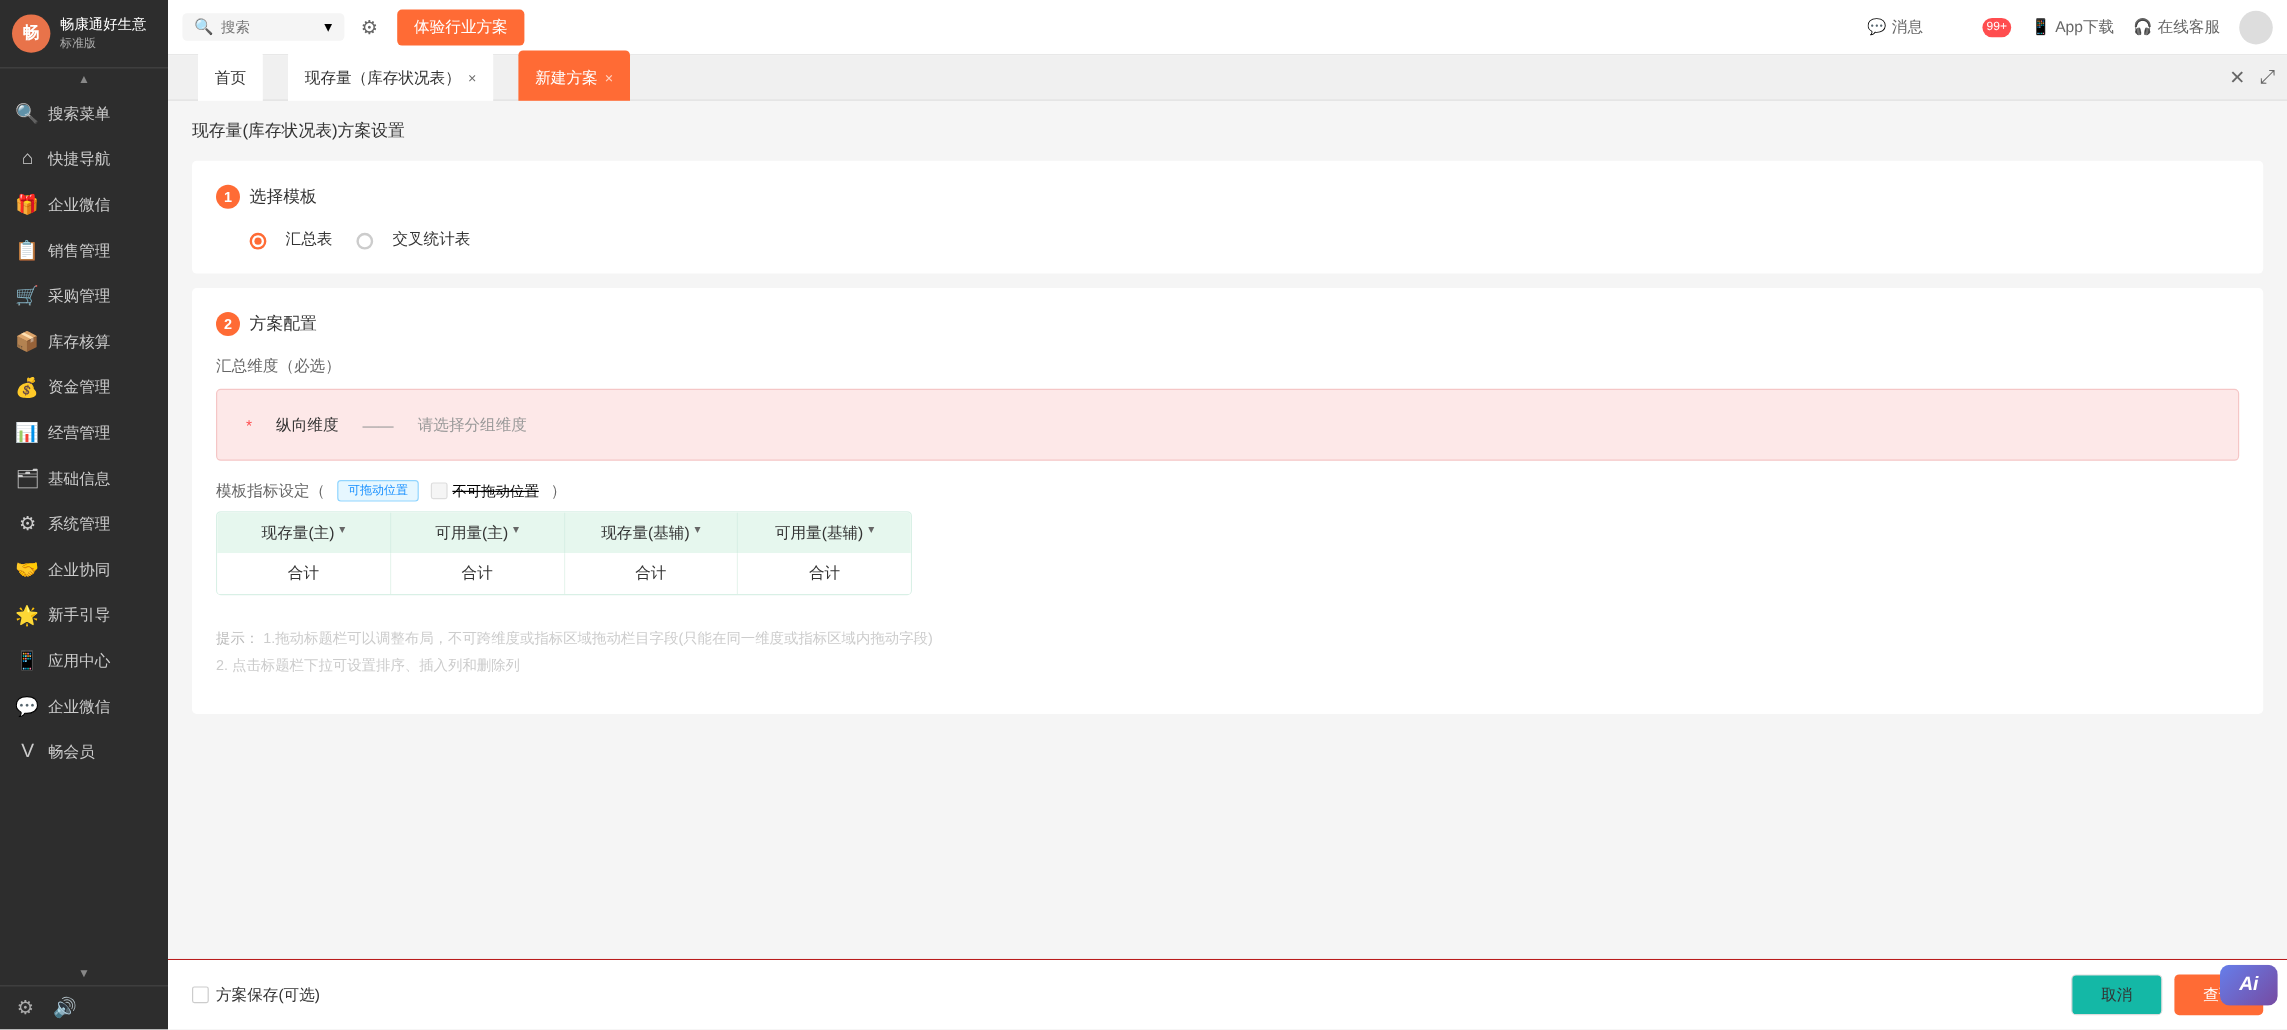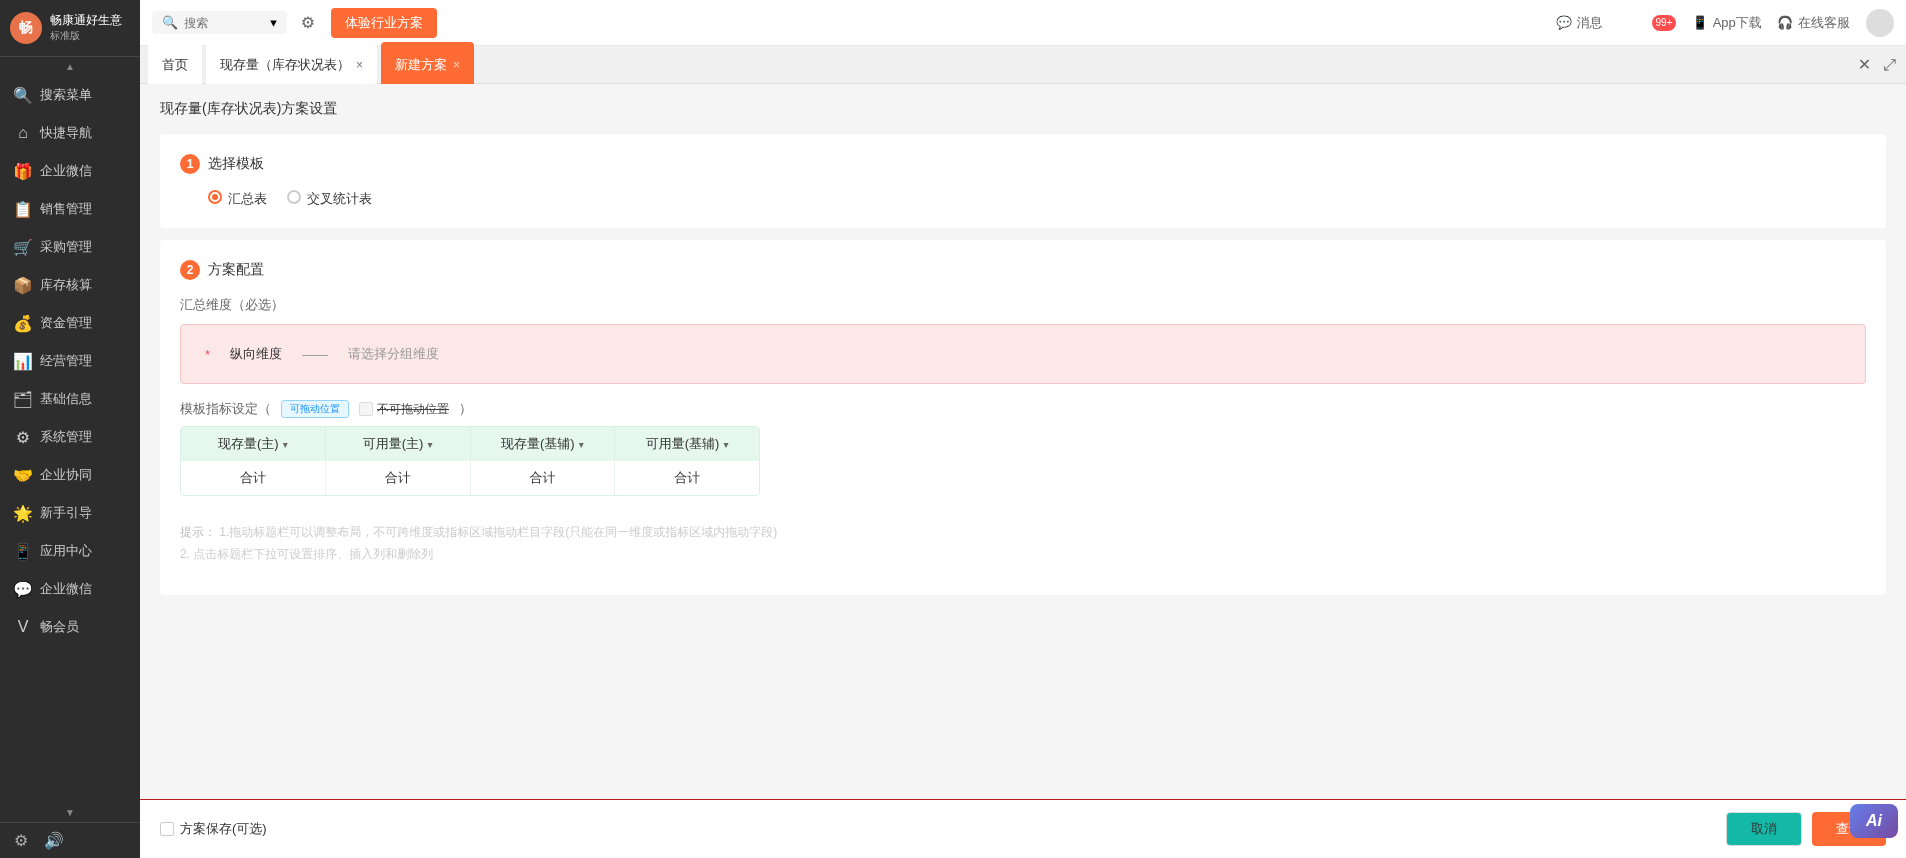--- a/index.html
+++ b/index.html
@@ -184,20 +184,21 @@
     .tab {
       display: flex;
       align-items: center;
       gap: 6px;
       padding: 14px 14px;
       border-radius: 4px 4px 0 0;
       font-size: 13px;
       cursor: pointer;
       background: #e0e0e0;
       color: #666;
+      margin-left: 17px;
     }
     .tab.active {
       background: #ff6b35;
       color: white;
     }
     .tab.normal {
       background: #fff;
       color: #333;
     }
     .tab-close {
@@ -266,22 +267,22 @@
 
     
     .template-options {
       display: flex;
       align-items: center;
       gap: 20px;
       margin-left: 28px;
     }
     .radio-option {
       display: flex;
-      align-items: flex-start;
-      gap: 6px;
+      align-items: flex-end;
+      gap: 16px;
       cursor: pointer;
       font-size: 13px;
       color: #333;
     }
     .radio-circle {
       width: 14px;
       height: 14px;
       border-radius: 50%;
       border: 2px solid #ccc;
       display: flex;
@@ -373,21 +374,21 @@
       display: flex;
       background: #e6f7ee;
     }
     .stats-col {
       flex: 1;
       padding: 8px 12px;
       font-size: 13px;
       color: #333;
       border-right: 1px solid #d9f0e6;
       display: flex;
-      align-items: center;
+      align-items: flex-start;
       justify-content: center;
       gap: 4px;
     }
     .stats-col:last-child { border-right: none; }
     .stats-table-body {
       display: flex;
       background: #fff;
     }
     .stats-body-col {
       flex: 1;
@@ -645,21 +646,21 @@
           <span class="dimension-placeholder">请选择分组维度</span>
         </div>
       </div>
 
       <div class="indicator-settings">
         <div class="indicator-label">
           <span>模板指标设定（</span>
           <span class="draggable-tag">可拖动位置</span>
           <span style="display:inline-flex;align-items:center;gap:4px;">
             <span style="display:inline-block;width:14px;height:14px;border:1px solid #ddd;background:#f5f5f5;border-radius:2px;"></span>
-            <span style="color:#404040;font-size:12px;text-decoration:line-through;">不可拖动位置</span>
+            <span style="color:#000000;font-size:12px;text-decoration:line-through;">不可拖动位置</span>
           </span>
           <span>）</span>
         </div>
 
 
         <div class="stats-table">
           <div class="stats-table-header">
             <div class="stats-col">
               <span>现存量(主)</span>
               <span class="chevron-down">▾</span>

